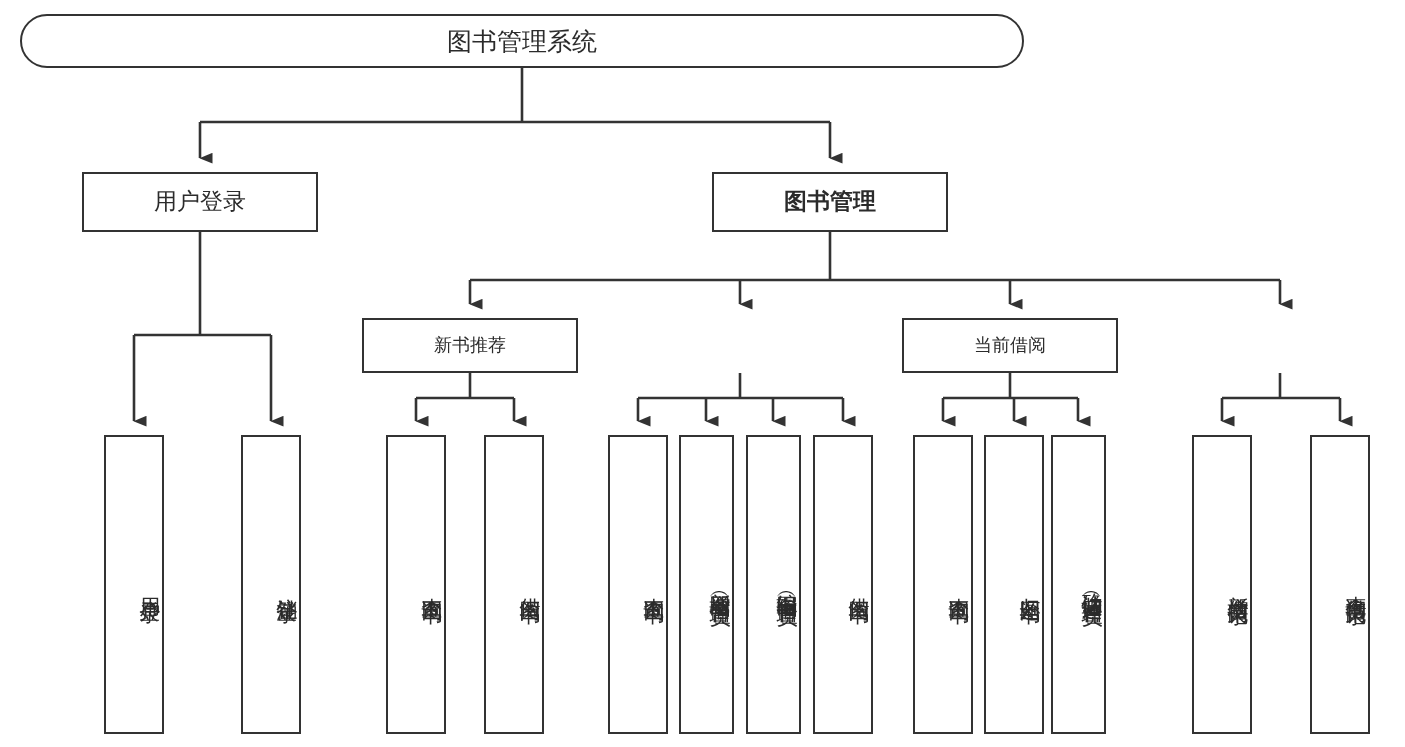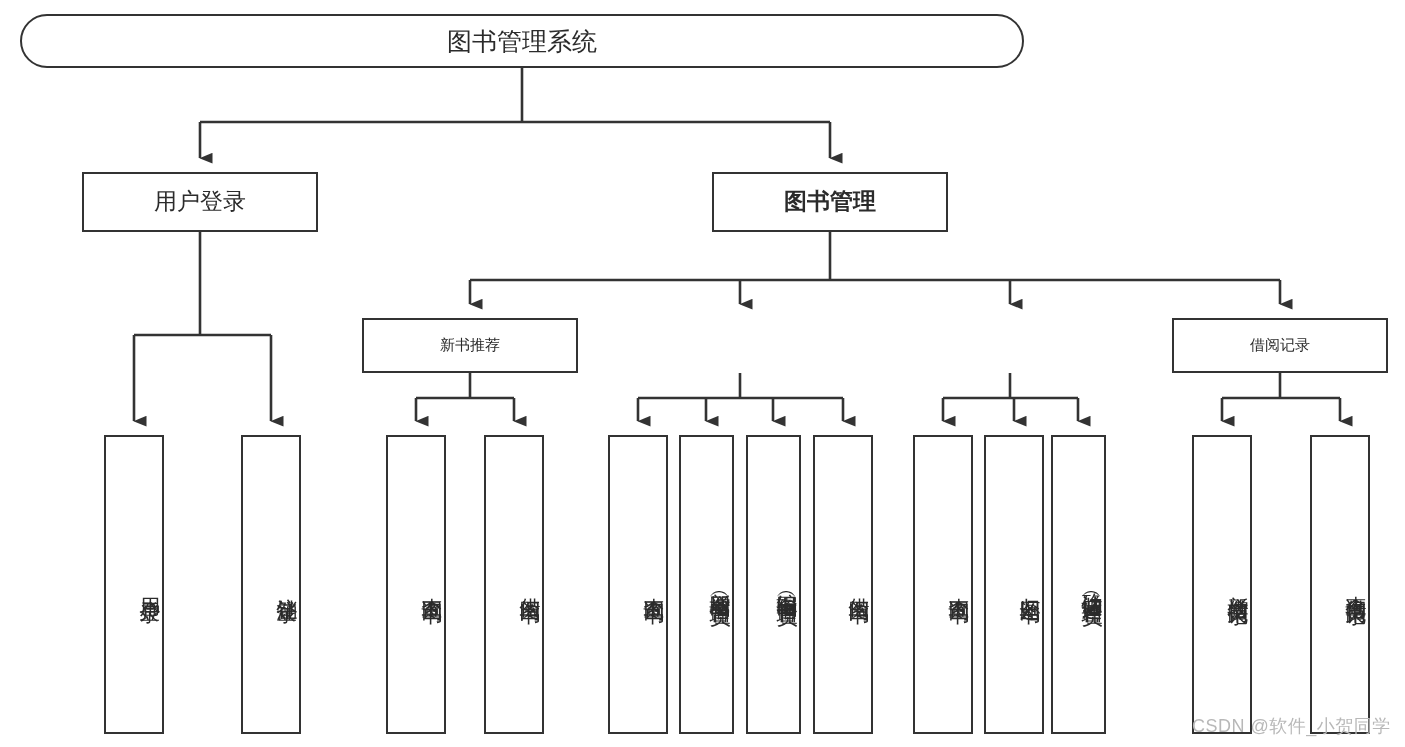--- a/index.html
+++ b/index.html
@@ -38,21 +38,21 @@
     line-height: 1.12;
     text-align: center;
   }
   .node.root {
     font-size: 25px;
   }
   .node.level2 {
     font-size: 23px;
   }
   .node.level3 {
-    font-size: 15px;
+    font-size: 18px;
   }
   .node.leaf {
     font-size: 21px;
     writing-mode: vertical-rl;
     text-orientation: upright;
     letter-spacing: 2px;
     padding: 14px 0 14px 0;
     align-items: flex-start;
     justify-content: center;
   }
@@ -135,22 +135,22 @@
   <div class="node level2" style="left:82px; top:172px; width:236px; height:60px;">
     <span>用户登录</span>
   </div>
   <div class="node level2" style="left:712px; top:172px; width:236px; height:60px;font-weight:bold;">
     <span>图书管理</span>
   </div>
 
   <div class="node level3" style="left:362px; top:318px; width:216px; height:55px;">
     <span>新书推荐</span>
   </div>
-  <div class="node level3" style="left:1172px; top:318px; width:216px; height:55px;">
-    <span>借阅记录</span>
+  <div class="node level3" style="left:902px; top:318px; width:216px; height:55px;">
+    <span>当前借阅</span>
   </div>
 
   <div class="node leaf" style="left:104px; top:435px; width:60px; height:299px;">
     <span class="vtext">用户登录</span>
   </div>
   <div class="node leaf" style="left:241px; top:435px; width:60px; height:299px;">
     <span class="vtext">注销登录</span>
   </div>
   <div class="node leaf" style="left:386px; top:435px; width:60px; height:299px;">
     <span class="vtext">查询图书</span>
@@ -179,15 +179,14 @@
   <div class="node leaf" style="left:1051px; top:435px; width:55px; height:299px;">
     <span class="vtext">确认归还（管理员）</span>
   </div>
   <div class="node leaf" style="left:1192px; top:435px; width:60px; height:299px;">
     <span class="vtext">新增借阅记录</span>
   </div>
   <div class="node leaf" style="left:1310px; top:435px; width:60px; height:299px;">
     <span class="vtext">查询借阅记录</span>
   </div>
 
-  <div class="watermark" style="left:1192px; top:714px;">CSDN @软件_小贺同学</div>
 
 </div>
 
 </body></html>

